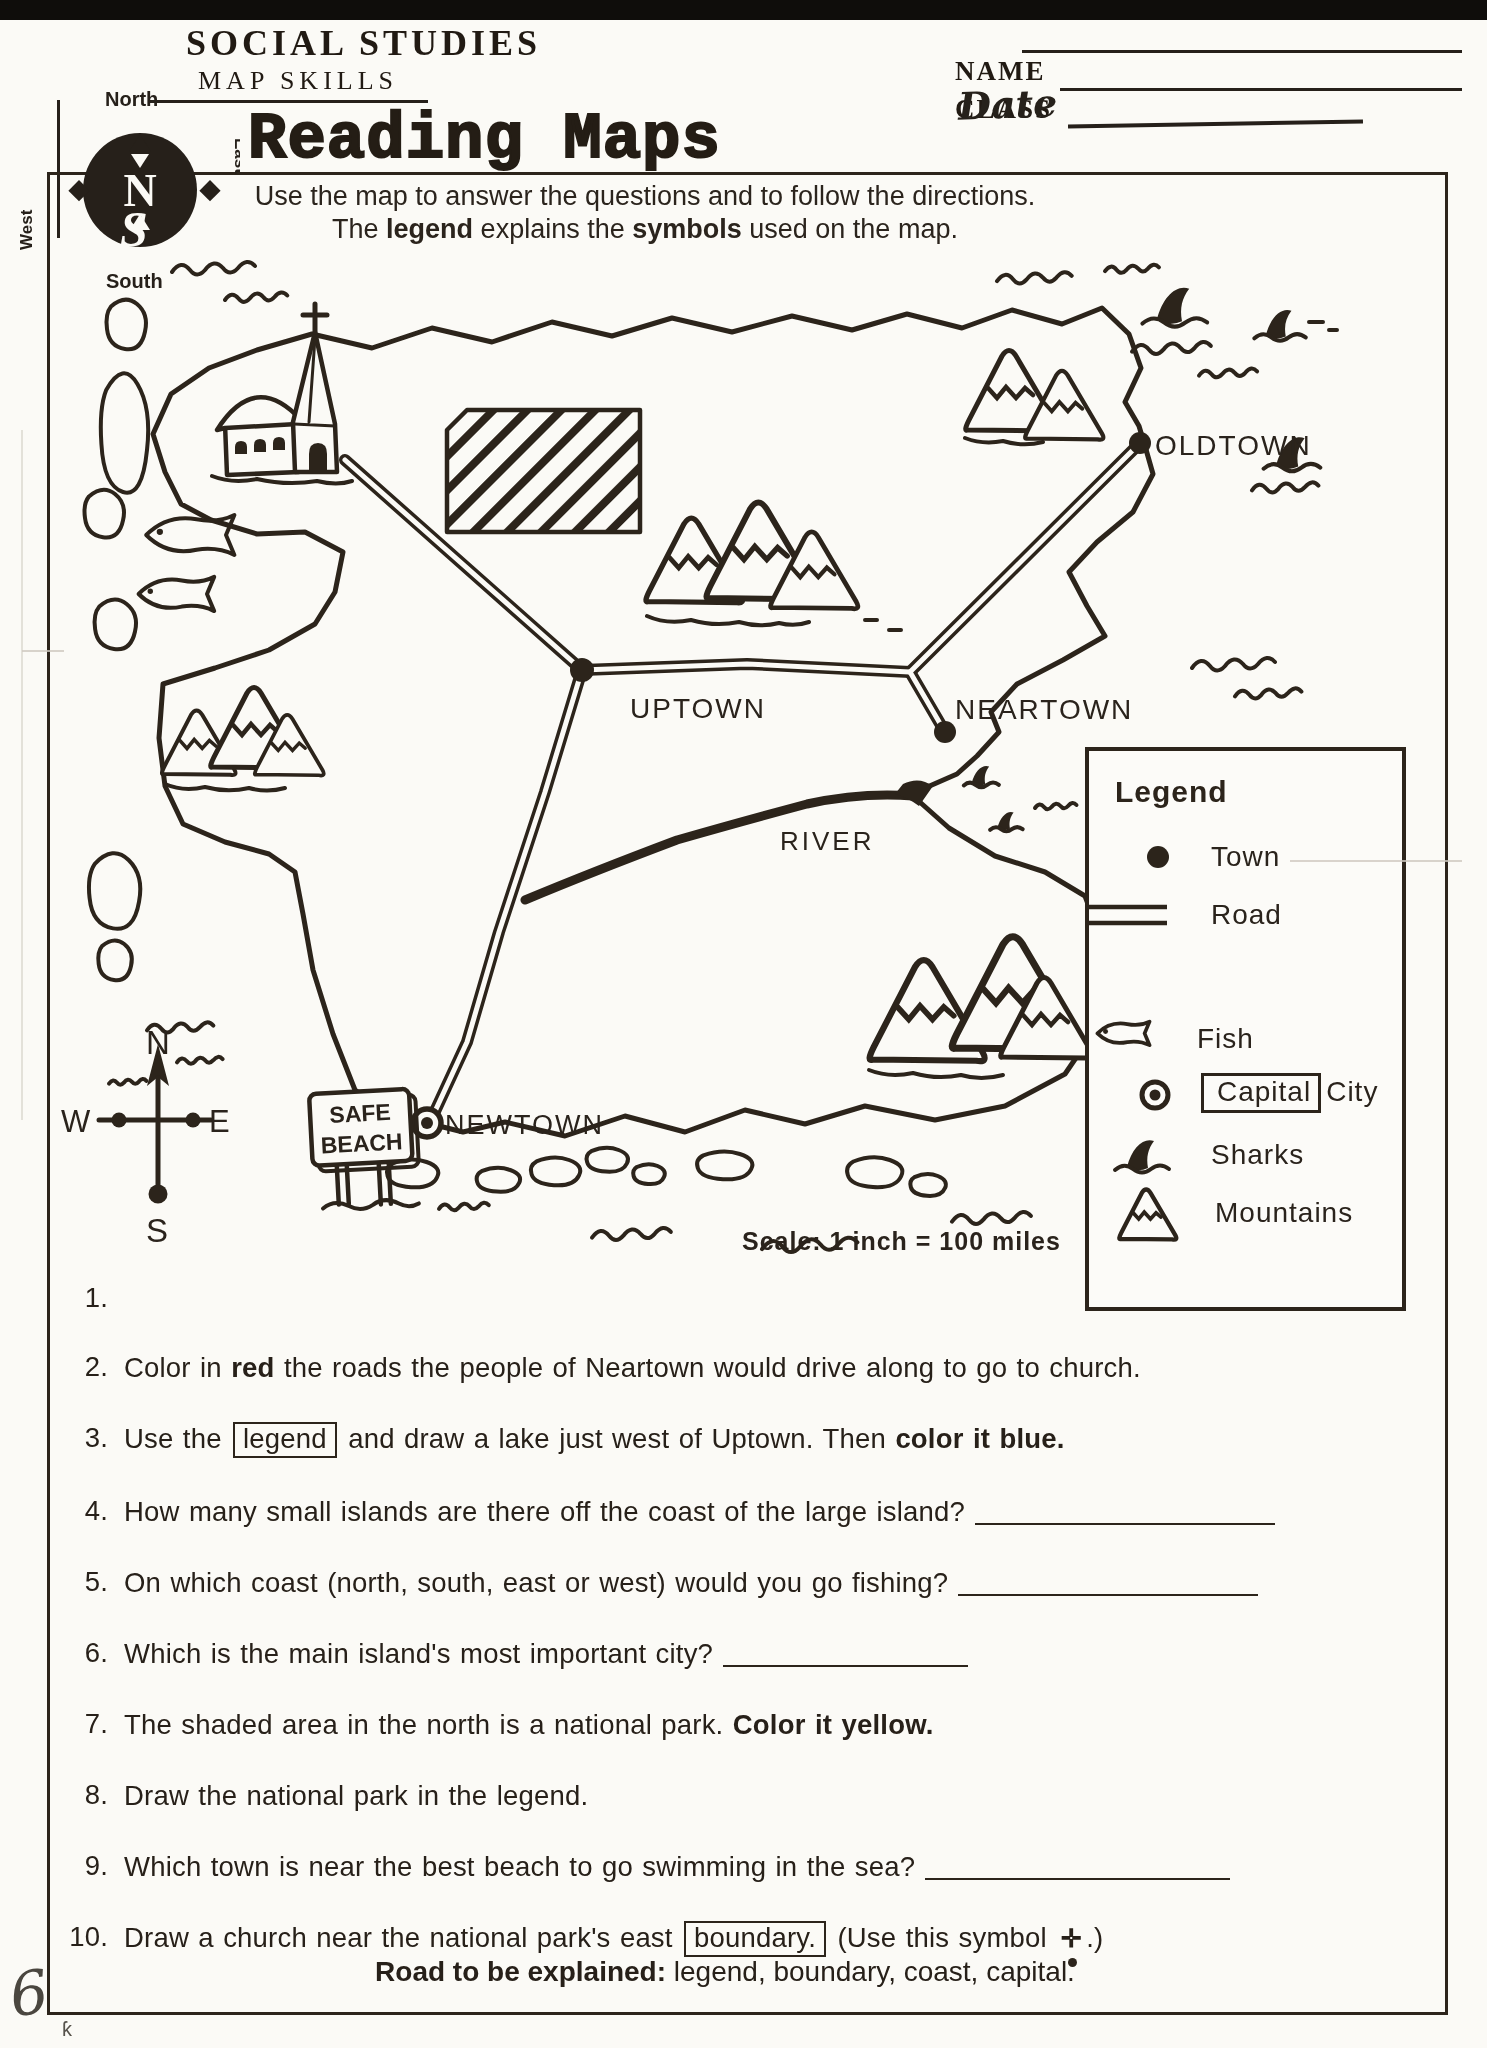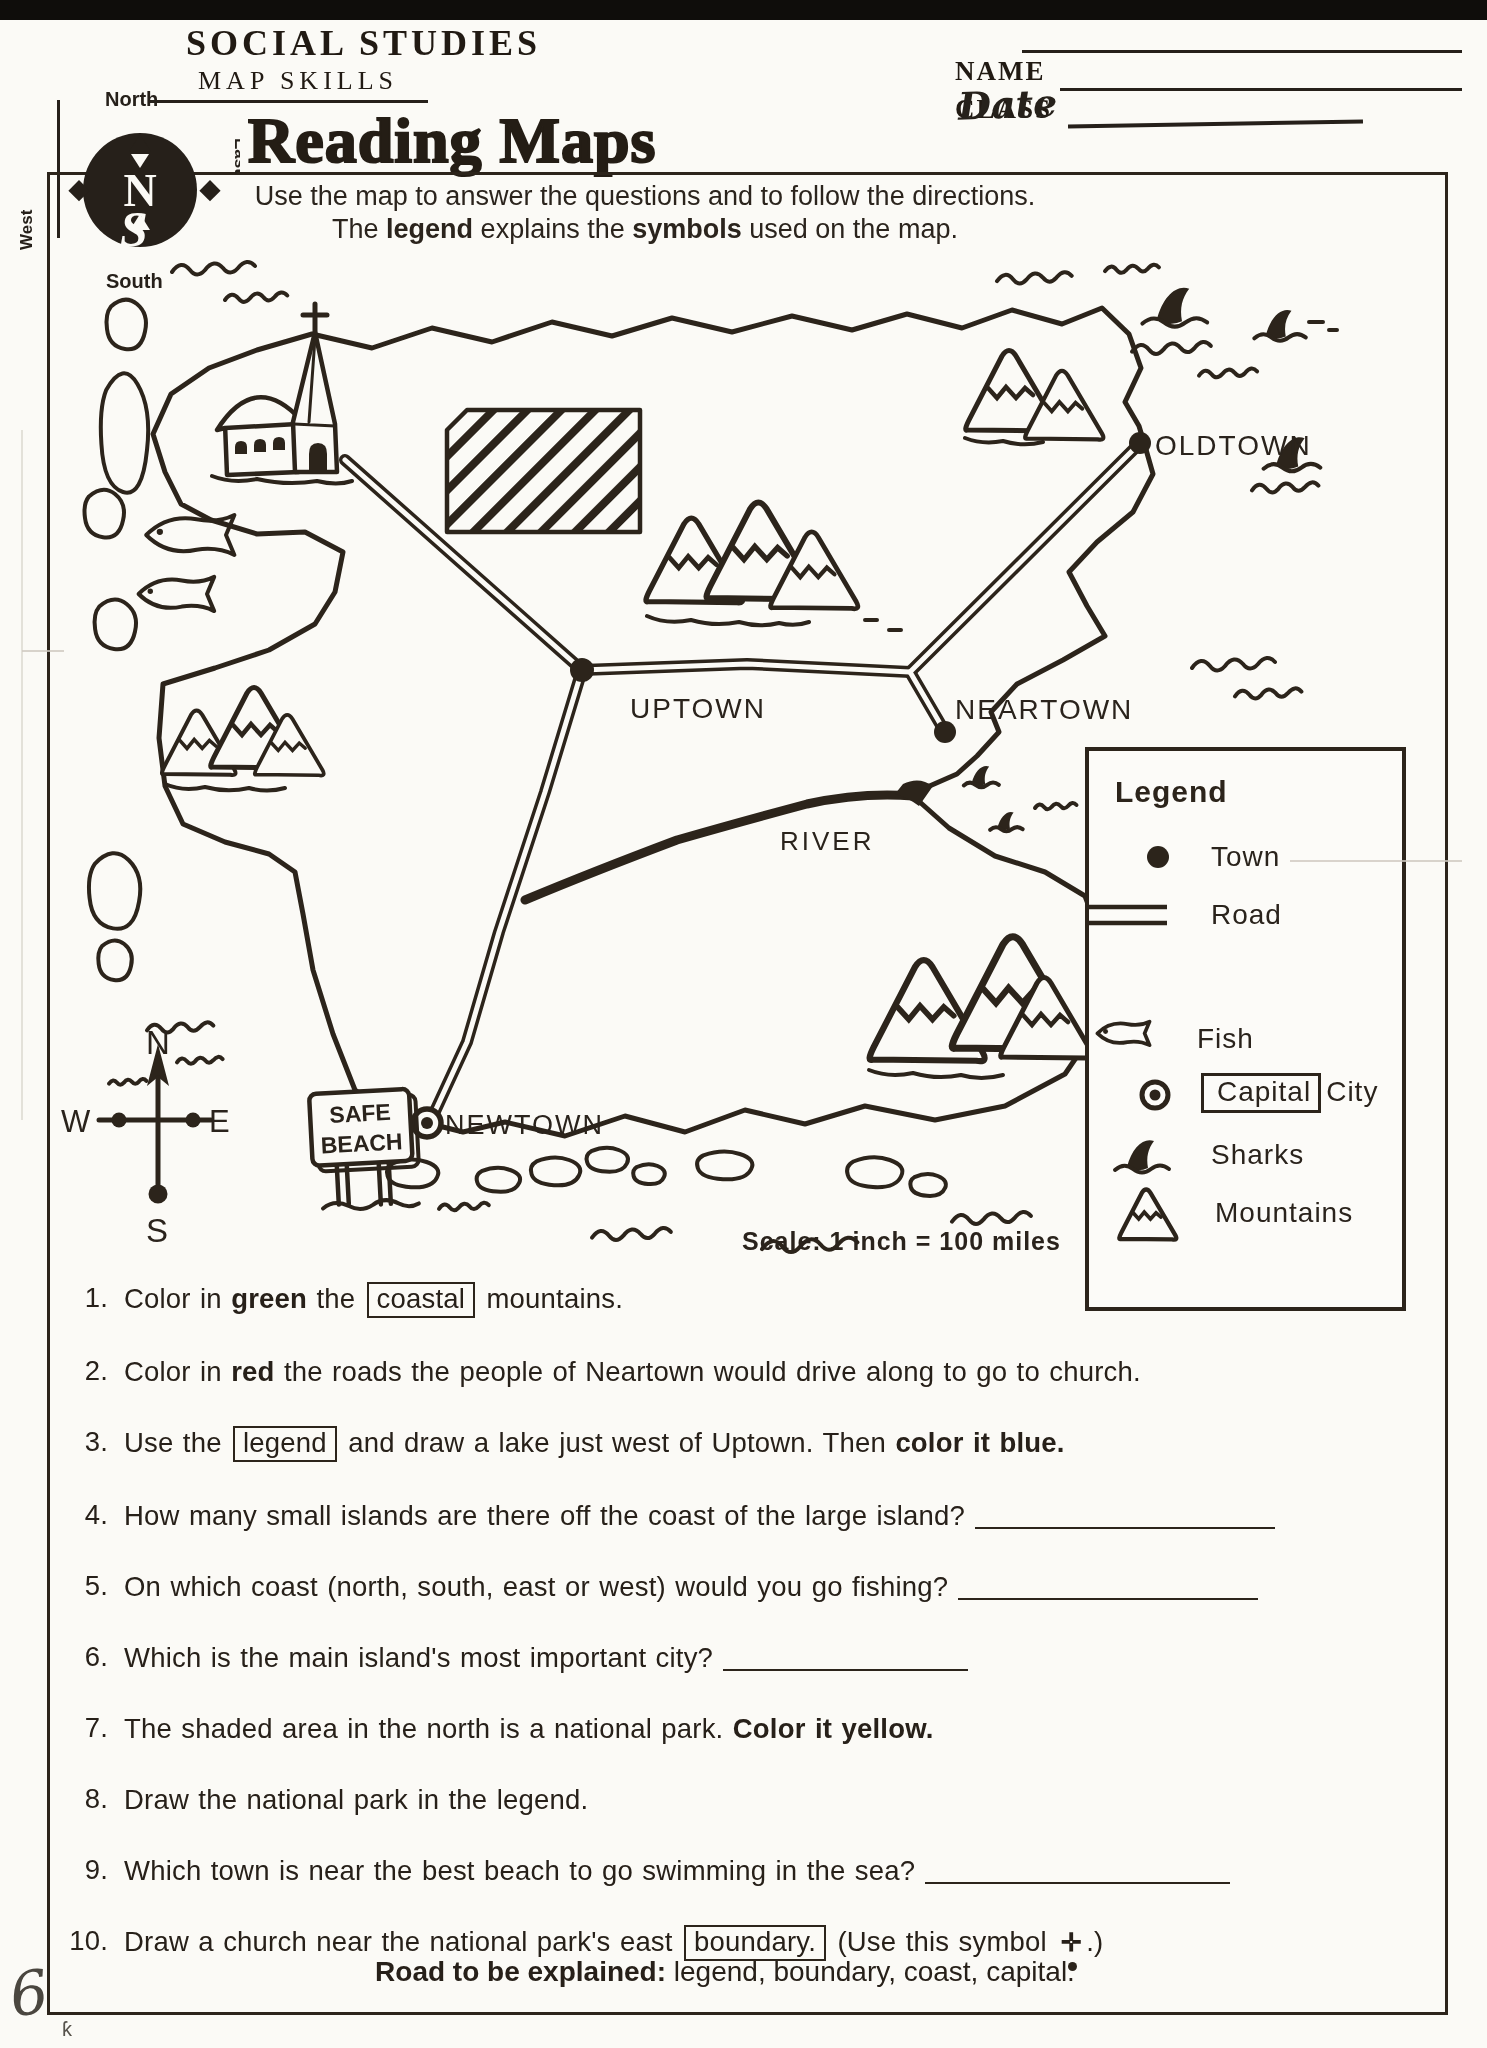--- a/index.html
+++ b/index.html
@@ -13,21 +13,21 @@
   
   .course{left:186px;top:22px;font-family:"Liberation Serif",serif;font-size:36px;
           letter-spacing:4px;font-weight:bold;color:#211a13;}
   .unit{left:198px;top:66px;font-family:"Liberation Serif",serif;font-size:26px;
         letter-spacing:5px;font-weight:normal;color:#211a13;}
   .fill-row{font-family:"Liberation Serif",serif;font-size:27px;letter-spacing:2px;
             font-weight:bold;color:#211a13;margin-top:36px;}
   .fill-line{position:absolute;border-bottom:3px solid #26201a;height:0;}
   .date-label{font-family:"DejaVu Serif",serif;font-style:italic;font-size:38px;
               transform:rotate(-2deg);font-weight:bold;color:#26211b;}
-  .big-title{left:248px;top:104px;font-family:Liberation Serif, serif;font-weight:bold;
+  .big-title{left:248px;top:104px;font-family:Liberation Mono, monospace;font-weight:bold;
              font-size:64px;letter-spacing:1px;color:#241d15;-webkit-text-stroke:2.2px #241d15;}
   .instr{left:170px;top:180px;width:950px;text-align:center;font-size:27px;color:#2b241d;line-height:33px;}
   .b{font-weight:bold;}
   
   .logo-line{left:150px;top:100px;width:278px;height:3px;background:#26201a;}
   .logo-vline{left:57px;top:100px;width:3px;height:138px;background:#26201a;}
   
   .frame{left:47px;top:172px;width:1395px;height:1837px;border:3px solid #2c241b;z-index:0;}
   
   #mapsvg{left:47px;top:172px;z-index:1;}
@@ -344,21 +344,20 @@
         </svg>
     </span>
     <span class="llabel" style="left:126px;top:14px;">Mountains</span>
   </div>
 </div>
 
 <div class="abs questions">
 
   <div class="qrow">
     <span class="qnum">1.</span>
-    <span class="qtext"><span>Color in </span><span class="b">green</span><span> the </span><span class="boxed">coastal</span><span> mountains.</span></span>
   </div>
 
   <div class="qrow">
     <span class="qnum">2.</span>
     <span class="qtext"><span>Color in </span><span class="b">red</span><span> the roads the people of Neartown would drive along to go to church.</span></span>
   </div>
 
   <div class="qrow">
     <span class="qnum">3.</span>
     <span class="qtext"><span>Use the </span><span class="boxed">legend</span><span> and draw a lake just west of Uptown.  Then </span><span class="b">color it blue.</span></span>

